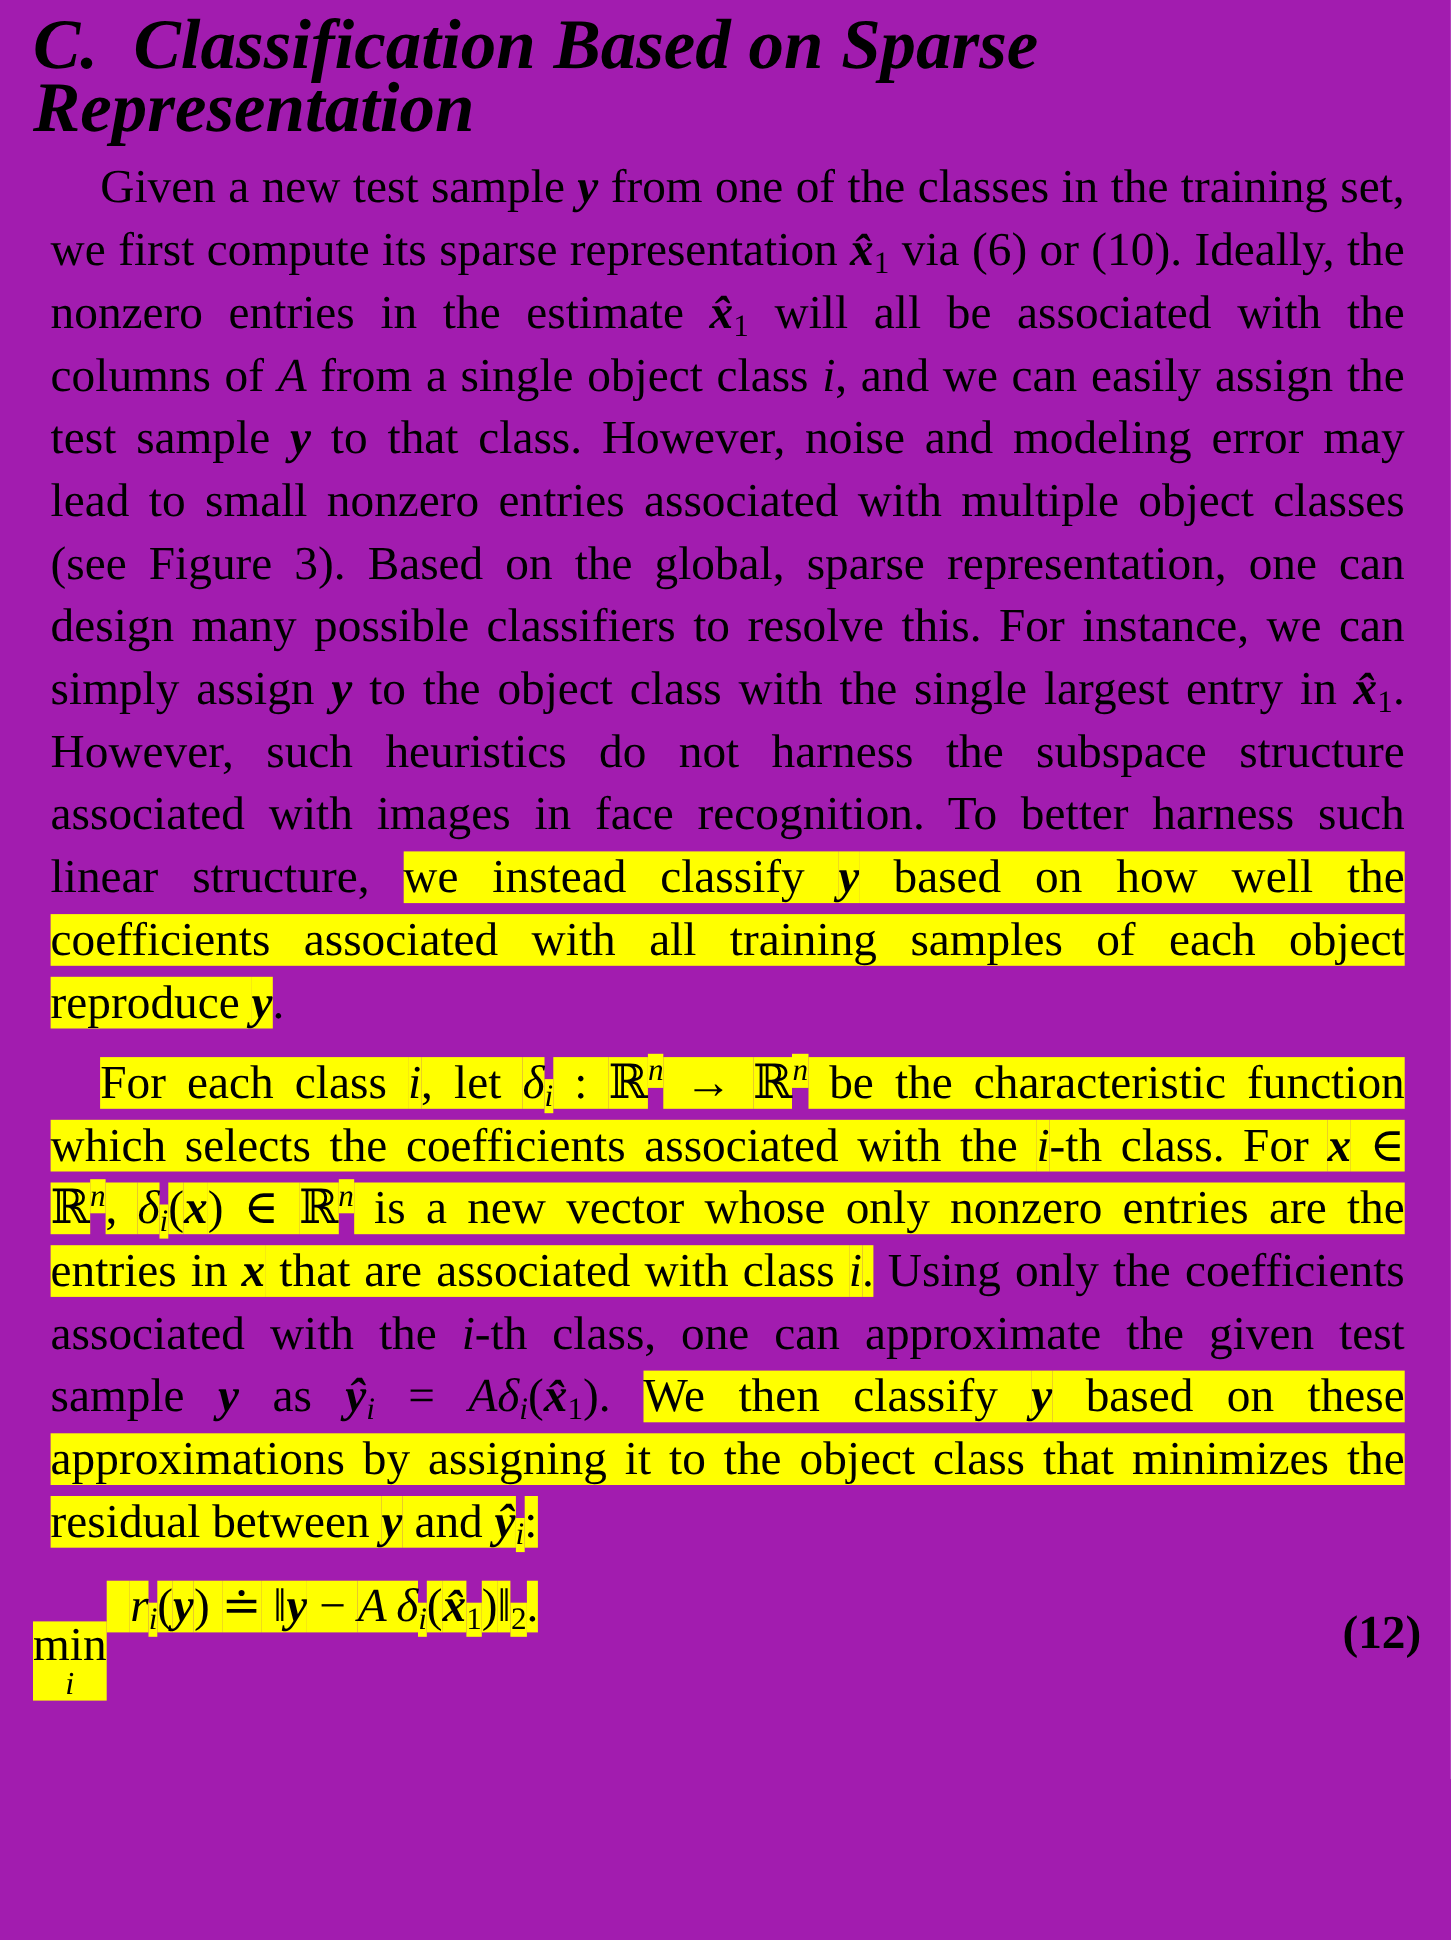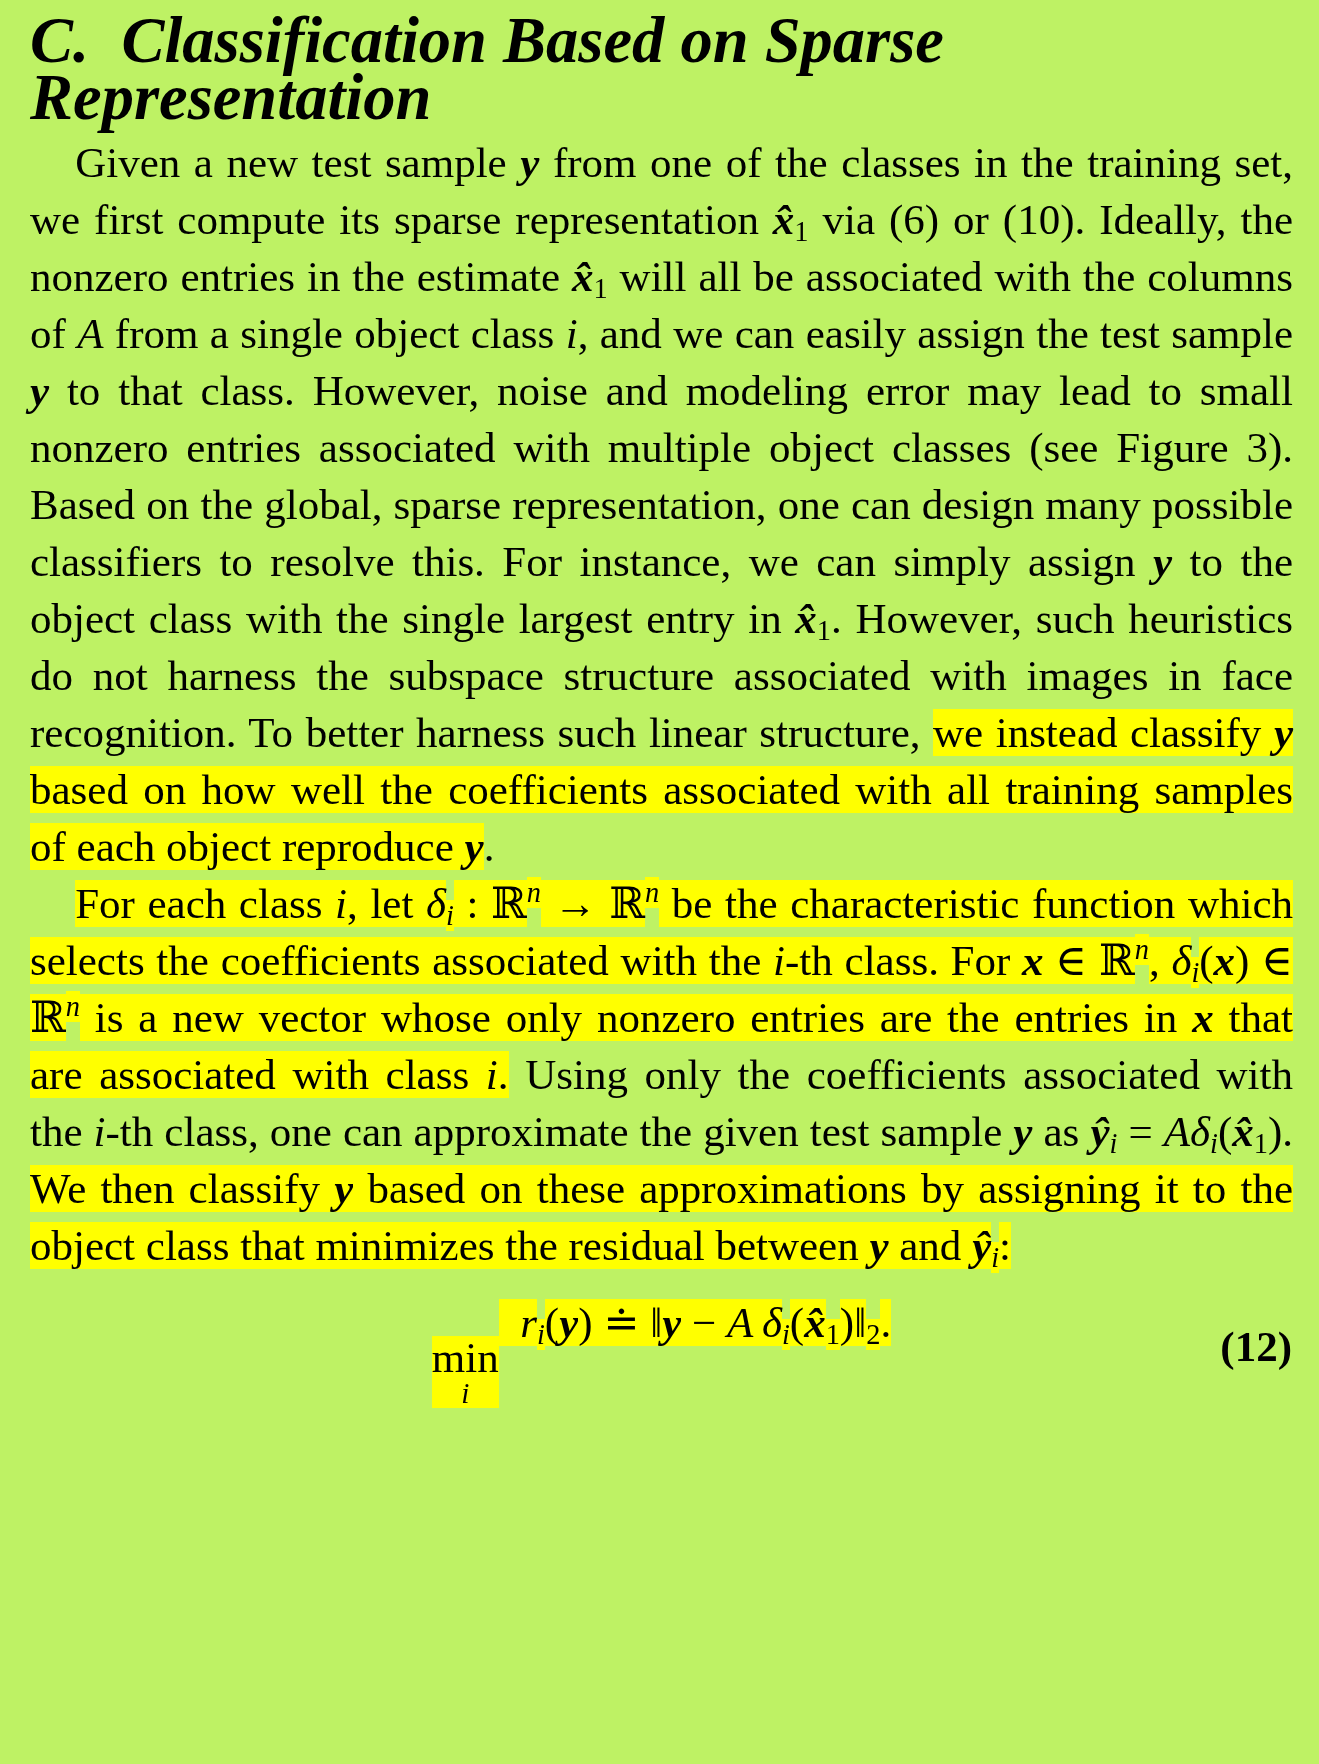--- a/index.html
+++ b/index.html
@@ -1,45 +1,45 @@
 <!DOCTYPE html>
 <html style="--hl: #ffff00;"><head>
 <meta charset="utf-8">
 <style>
   html,body{margin:0;padding:0;background:#ffffff;}
   .page{
     width:1319px;
     min-height:1764px;
     box-sizing:border-box;
     padding:12px 26px 40px 30px;
-    background:#bef264;
+    background:#a21caf;
     color:#000000;
     font-family:"Liberation Serif","DejaVu Serif",serif;
     font-size:43px;
     line-height:57px;
   }
   .heading{
     font-style:italic;
     margin:0 0 8px 0;
     text-align:left;
   }
   p.para{
-    margin:0;
+    margin:16px;
     text-align:justify;
   }
   p.indent{text-indent:1.05em;}
   .it{font-style:italic;}
   .bi{font-weight:bold;font-style:italic;}
   .hl{background:var(--hl,#ffff00);}
   sub,sup{font-size:0.66em;line-height:0;}
   sub{vertical-align:-0.25em;}
   sup{vertical-align:0.55em;}
   .equation-row{
     position:relative;
-    text-align:center;
+    text-align:left;
     margin:20px 0 16px 0;
   }
   .equation-body{white-space:nowrap;}
   .equation-number{
     position:absolute;
     right:1px;
     top:50%;
     transform:translateY(-58%);
     font-weight:bold;
   }

